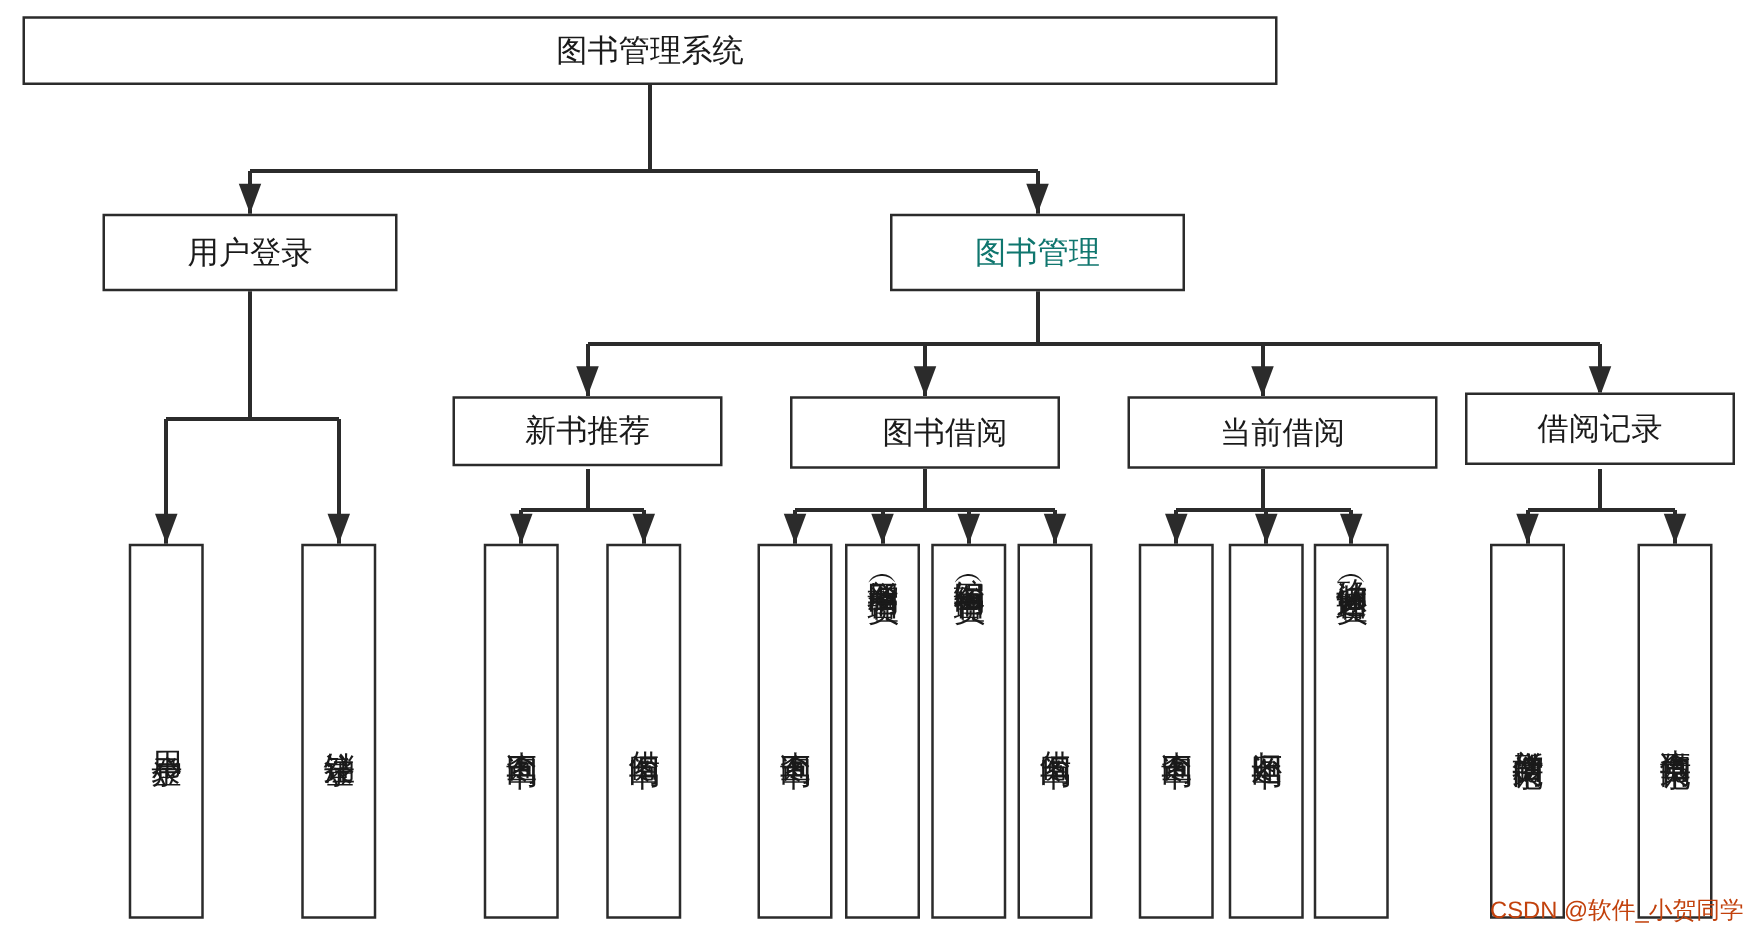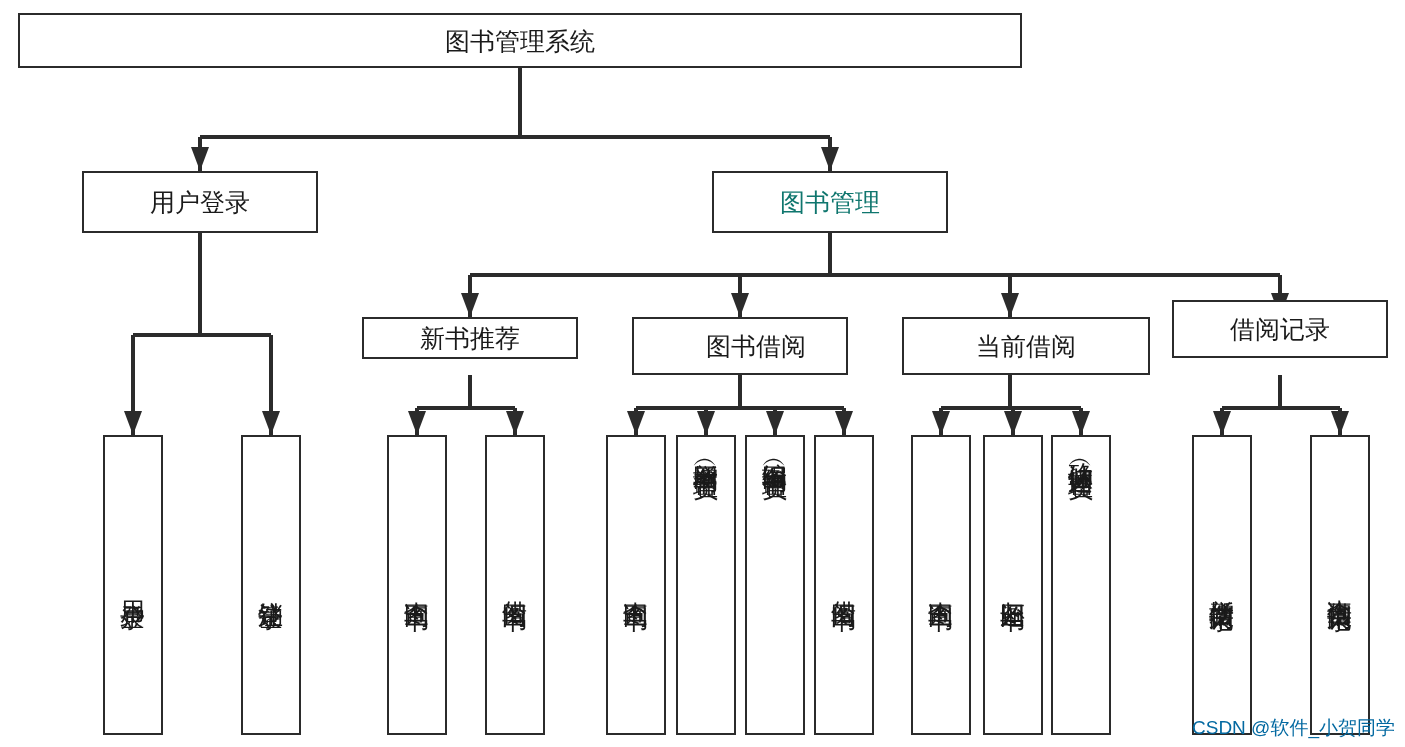--- a/index.html
+++ b/index.html
@@ -137,30 +137,30 @@
   <div id="node-layer">
       <div class="node horizontal" style="left: 18px; top: 13px; width: 1004px; height: 55px; border-color: rgb(43, 43, 43); background: rgb(255, 255, 255);">
         <span class="node-label" style="color: rgb(26, 26, 26);">图书管理系统</span>
       </div>
       <div class="node horizontal" style="left: 82px; top: 171px; width: 236px; height: 62px; border-color: rgb(43, 43, 43); background: rgb(255, 255, 255);">
         <span class="node-label" style="color: rgb(26, 26, 26);">用户登录</span>
       </div>
       <div class="node horizontal" style="left: 712px; top: 171px; width: 236px; height: 62px; border-color: rgb(43, 43, 43); background: rgb(255, 255, 255);">
         <span class="node-label" style="color: #0f766e;">图书管理</span>
       </div>
-      <div class="node horizontal" style="left: 362px; top: 317px; width: 216px; height: 42px; border-color: rgb(43, 43, 43); background: rgb(255, 255, 255);">
+      <div class="node horizontal" style="left: 362px; top: 317px; width: 216px; height: 56px; border-color: rgb(43, 43, 43); background: rgb(255, 255, 255);">
         <span class="node-label" style="color: rgb(26, 26, 26);">新书推荐</span>
       </div>
       <div class="node horizontal" style="left: 632px; top: 317px; width: 216px; height: 58px; border-color: rgb(43, 43, 43); background: rgb(255, 255, 255); padding-left: 32px;">
         <span class="node-label" style="color: rgb(26, 26, 26);">图书借阅</span>
       </div>
       <div class="node horizontal" style="left: 902px; top: 317px; width: 248px; height: 58px; border-color: rgb(43, 43, 43); background: rgb(255, 255, 255);">
         <span class="node-label" style="color: rgb(26, 26, 26);">当前借阅</span>
       </div>
-      <div class="node horizontal" style="left: 1172px; top: 300px; width: 216px; height: 58px; border-color: rgb(43, 43, 43); background: rgb(255, 255, 255);">
+      <div class="node horizontal" style="left: 1172px; top: 314px; width: 216px; height: 58px; border-color: rgb(43, 43, 43); background: rgb(255, 255, 255);">
         <span class="node-label" style="color: rgb(26, 26, 26);">借阅记录</span>
       </div>
       <div class="node vertical centered" style="left: 103px; top: 435px; width: 60px; height: 300px; border-color: rgb(43, 43, 43); background: rgb(255, 255, 255);">
         <span class="node-label" style="color: rgb(26, 26, 26);">用户登录</span>
       </div>
       <div class="node vertical centered" style="left: 241px; top: 435px; width: 60px; height: 300px; border-color: rgb(43, 43, 43); background: rgb(255, 255, 255);">
         <span class="node-label" style="color: rgb(26, 26, 26);">注销登录</span>
       </div>
       <div class="node vertical centered" style="left: 387px; top: 435px; width: 60px; height: 300px; border-color: rgb(43, 43, 43); background: rgb(255, 255, 255);">
         <span class="node-label" style="color: rgb(26, 26, 26);">查询图书</span>
@@ -189,14 +189,14 @@
       <div class="node vertical" style="left: 1051px; top: 435px; width: 60px; height: 300px; border-color: rgb(43, 43, 43); background: rgb(255, 255, 255);">
         <span class="node-label" style="color: rgb(26, 26, 26);">确认归还（管理员）</span>
       </div>
       <div class="node vertical centered" style="left: 1192px; top: 435px; width: 60px; height: 300px; border-color: rgb(43, 43, 43); background: rgb(255, 255, 255);">
         <span class="node-label" style="color: rgb(26, 26, 26);">新增借阅记录</span>
       </div>
       <div class="node vertical centered" style="left: 1310px; top: 435px; width: 60px; height: 300px; border-color: rgb(43, 43, 43); background: rgb(255, 255, 255);">
         <span class="node-label" style="color: rgb(26, 26, 26);">查询借阅记录</span>
       </div>
     </div>
-  <div class="watermark" style="left: 1192px; top: 715px; color: #0369a1;">CSDN @软件_小贺同学</div>
+  <div class="watermark" style="left: 1192px; top: 715px; color: #c2410c;">CSDN @软件_小贺同学</div>
 </div>
 
 </body></html>

